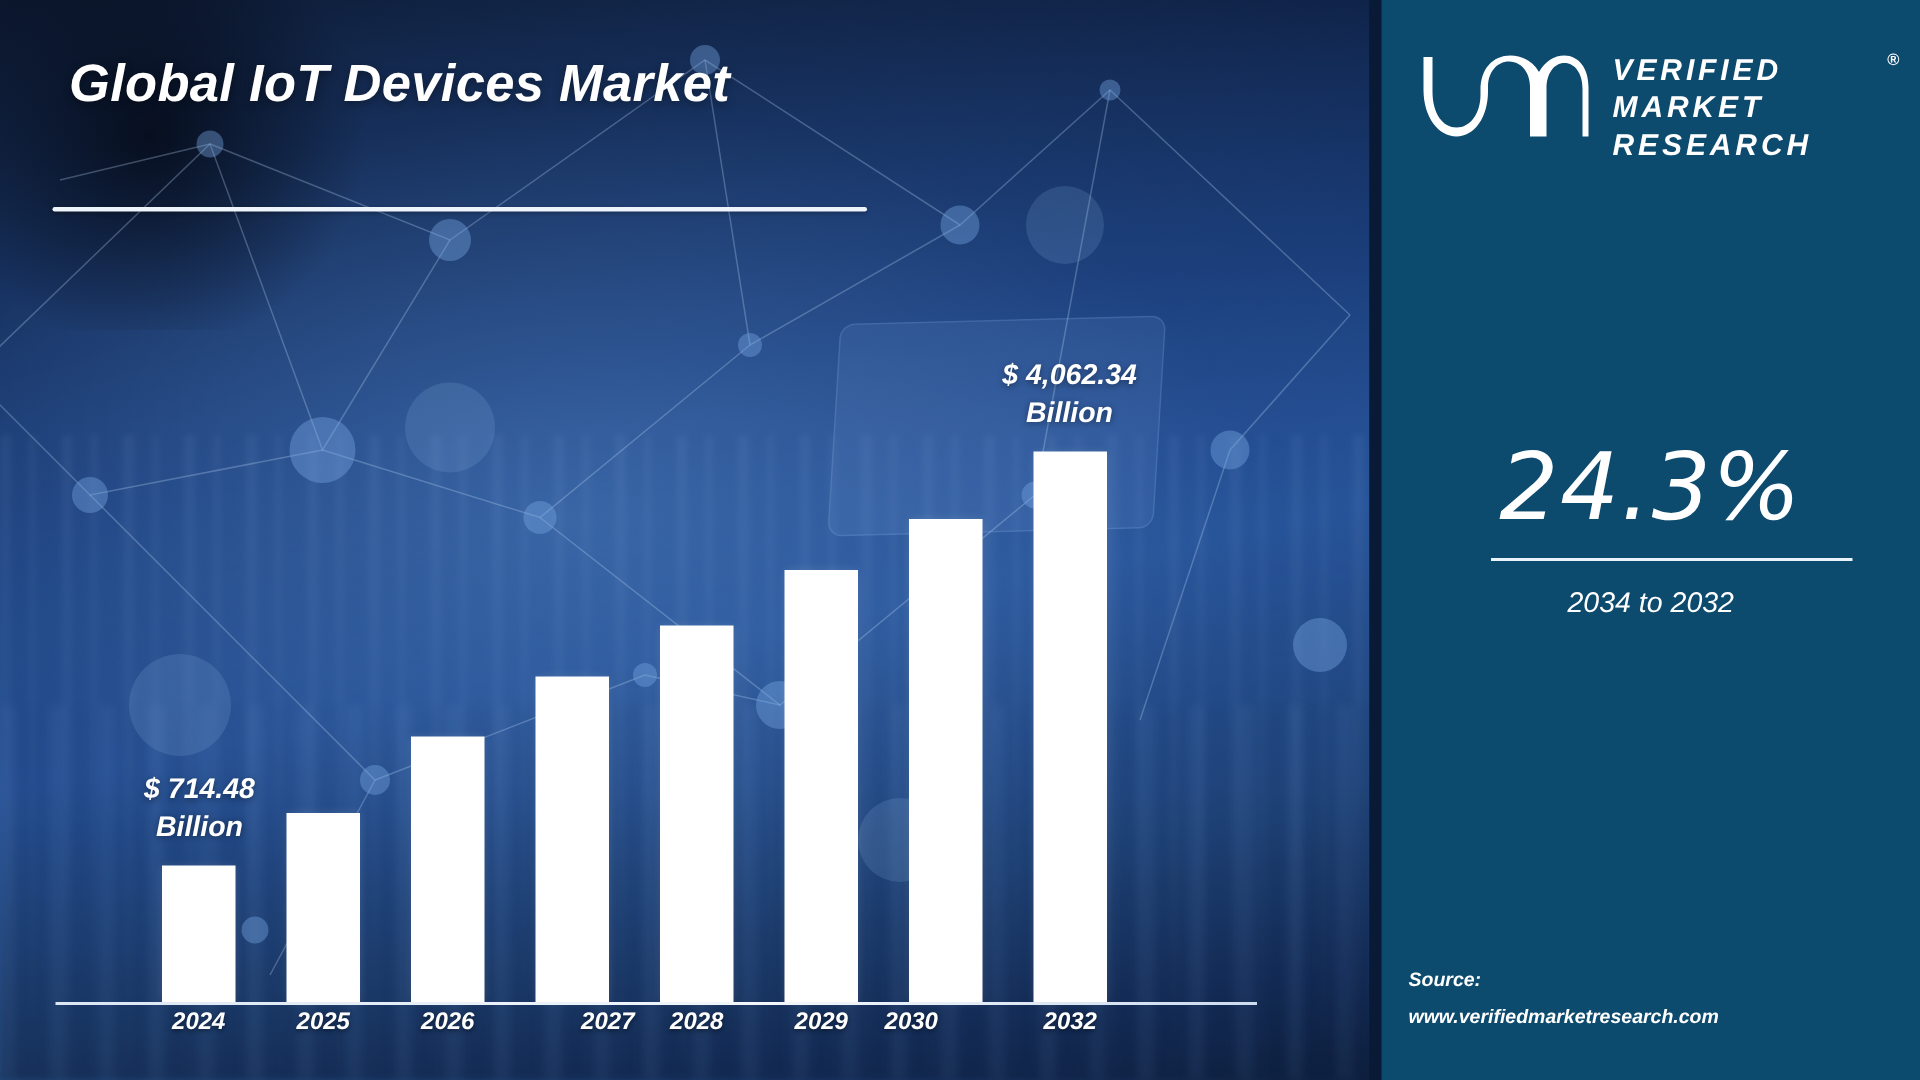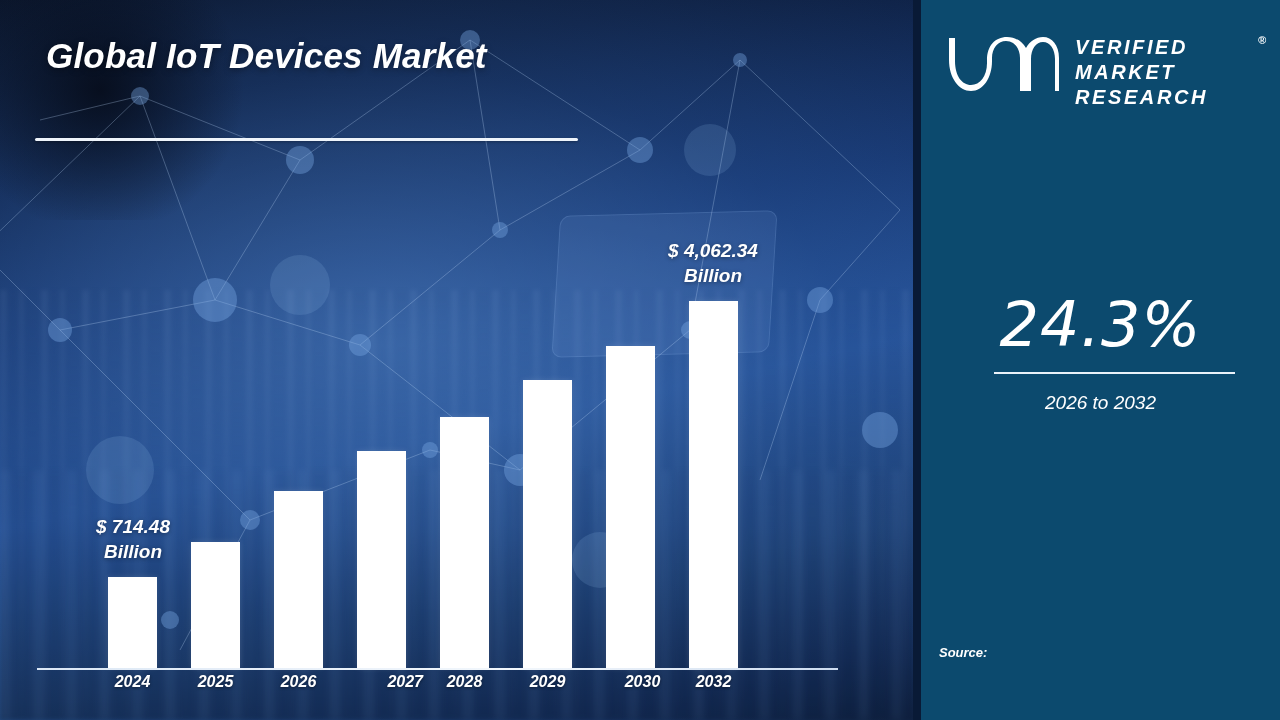--- a/index.html
+++ b/index.html
@@ -188,21 +188,21 @@
       <div class="bar" style="left:523px;top:380px;height:288px;"></div>
       <div class="bar" style="left:606px;top:346px;height:322px;"></div>
       <div class="bar" style="left:689px;top:301px;height:367px;"></div>
 
       <div class="tick" style="left:91px;">2024</div>
       <div class="tick" style="left:174px;">2025</div>
       <div class="tick" style="left:257px;">2026</div>
       <div class="tick" style="left:340px;text-align:right;">2027</div>
       <div class="tick" style="left:423px;">2028</div>
       <div class="tick" style="left:506px;">2029</div>
-      <div class="tick" style="left:601px;text-align:center;">2030</div>
+      <div class="tick" style="left:566px;text-align:center;">2030</div>
       <div class="tick" style="left:672px;">2032</div>
 
       <div class="bar-label" style="left:33px;top:514px;">
         <div>$ 714.48</div>
         <div>Billion</div>
       </div>
 
       <div class="bar-label" style="left:613px;top:238px;">
         <div>$ 4,062.34</div>
         <div>Billion</div>
@@ -226,21 +226,22 @@
         <div>VERIFIED</div>
         <div>MARKET</div>
         <div>RESEARCH</div>
       </div>
       <div class="reg">®</div>
     </div>
 
     <div class="cagr-value">24.3%</div>
     <div class="cagr-rule"></div>
     <div class="cagr-caption">
-      <div>2026 to 2032</div>
+      <div>2034 to 2032</div>
     </div>
 
     <div class="source">
       <div>Source:</div>
+      <div class="url">www.verifiedmarketresearch.com</div>
     </div>
   </div>
 
 </div>
 
 </body></html>

